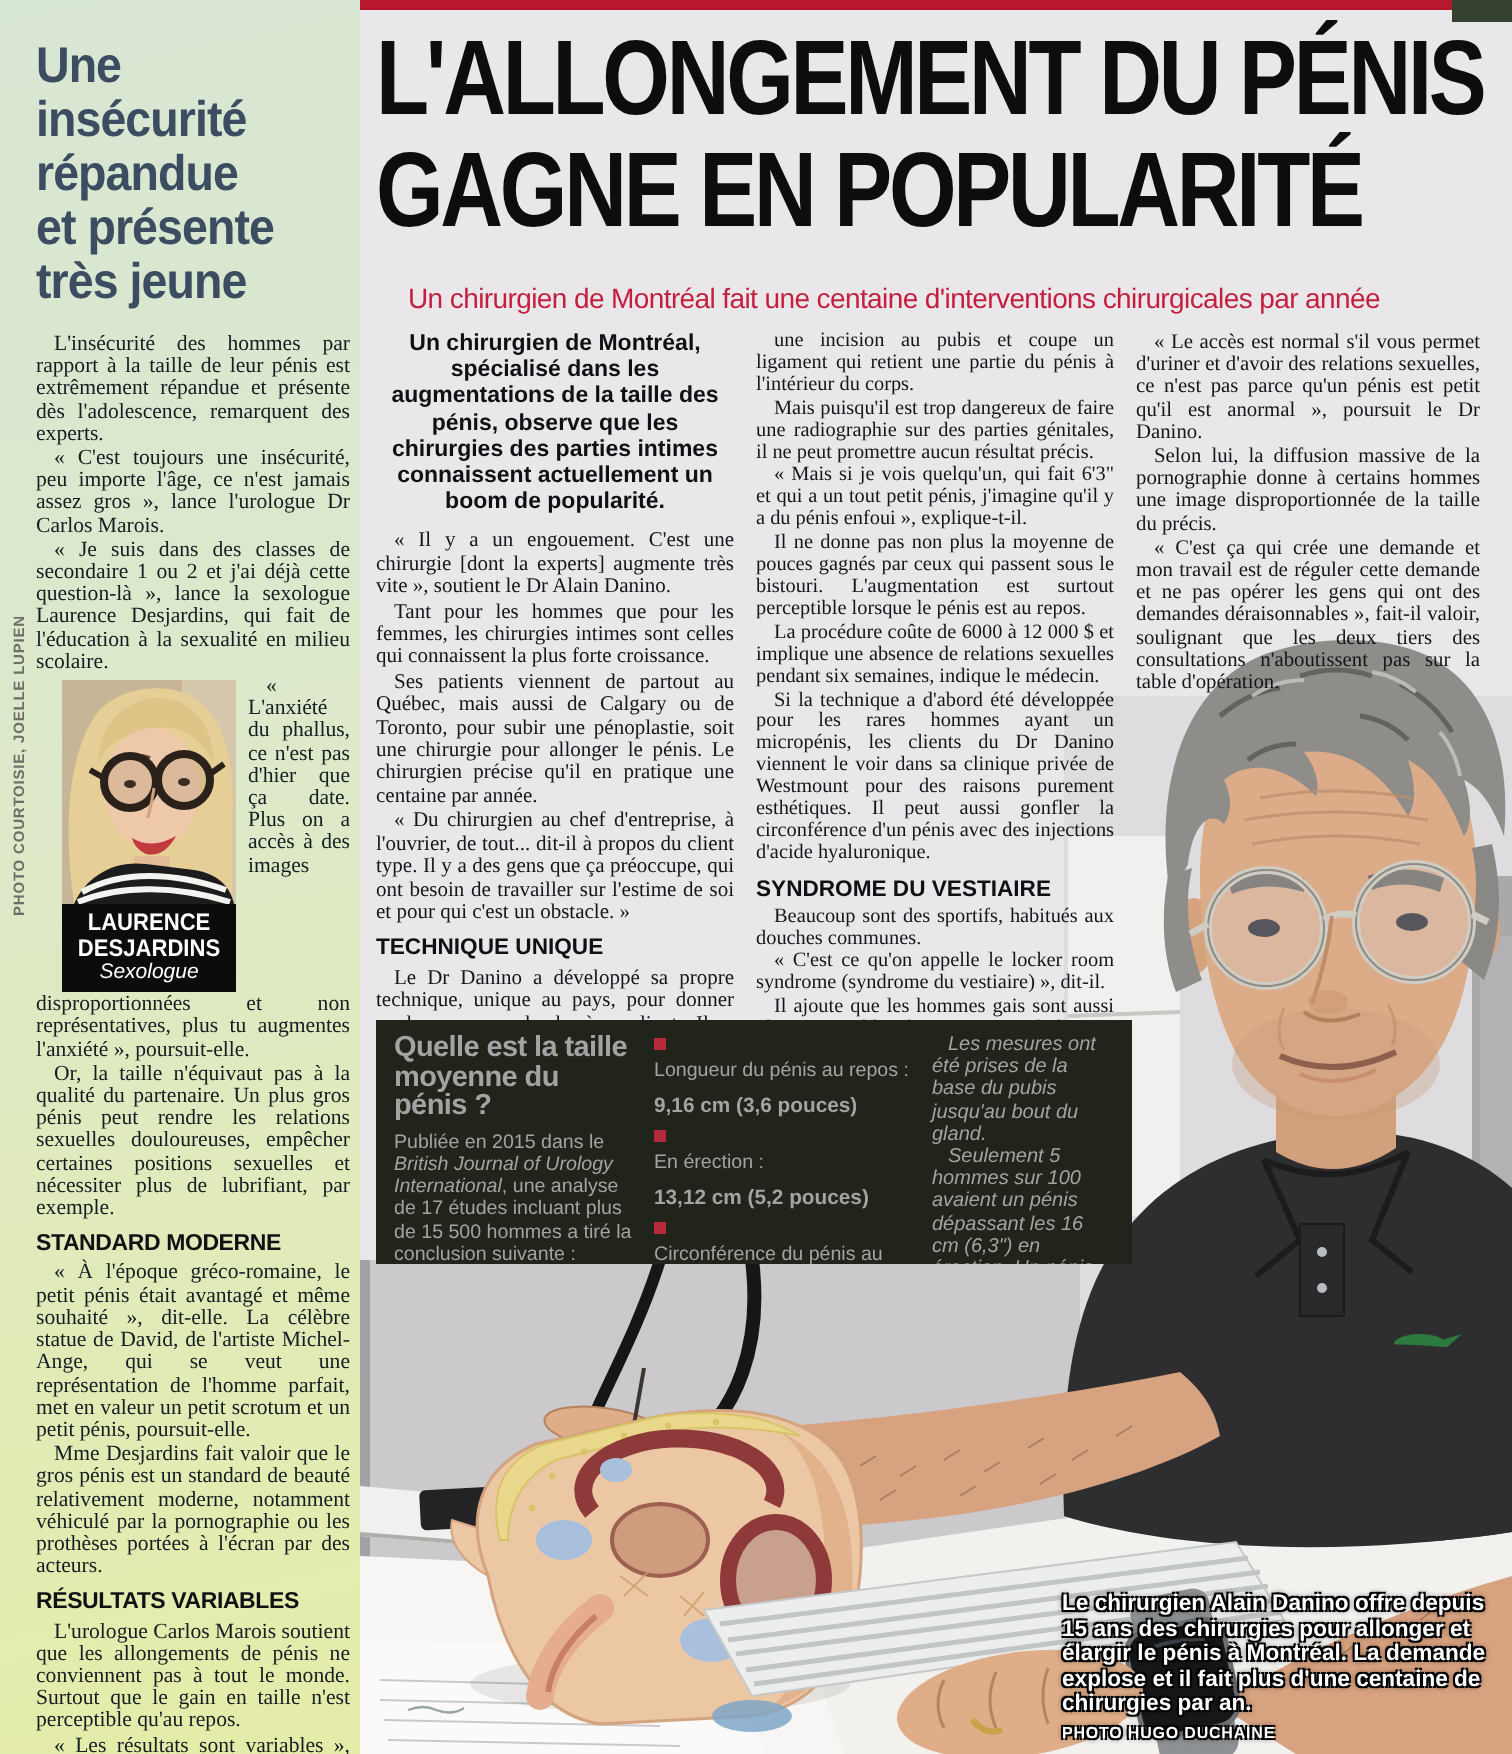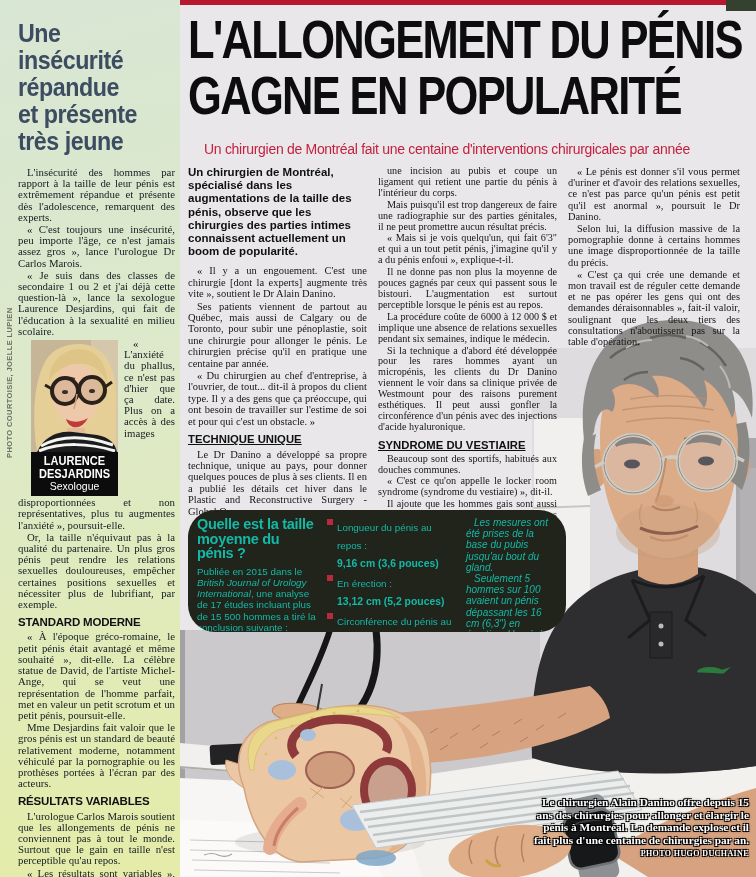--- a/index.html
+++ b/index.html
@@ -16,57 +16,57 @@
   .sb-body p{margin:0 0 1px;text-indent:9px;}
   .sb-head{font-family:"Liberation Sans",sans-serif;font-weight:bold;font-size:11.5px;
            letter-spacing:-.2px;margin:7px 0 3px;text-indent:0;color:#101114;}
   .profile-block{float:left;width:100px;margin:2px 6px 1px 0;position:relative;padding-left:13px;box-sizing:border-box;}
   .v-credit{position:absolute;left:-14px;top:118px;transform:rotate(-90deg);transform-origin:left top;
             font-family:"Liberation Sans",sans-serif;font-size:7.5px;font-weight:bold;color:#6e6e66;
             letter-spacing:.4px;white-space:nowrap;}
   .profile-photo{display:block;width:87px;height:112px;}
   .profile-label{width:87px;background:#0c0c0d;color:#fff;text-align:center;padding:3px 0 4px;}
   .profile-name{font-family:"Liberation Sans",sans-serif;font-weight:bold;font-size:12px;line-height:12.5px;transform:scaleX(.92);}
-  .profile-role{font-family:"Liberation Sans",sans-serif;font-size:10.5px;margin-top:1px;}
+  .profile-role{font-family:"Liberation Sans",sans-serif;font-style:italic;font-size:10.5px;margin-top:1px;}
   
   .main{position:absolute;left:180px;top:0;width:576px;height:877px;overflow:hidden;}
   .topbar{position:absolute;left:0;top:0;width:576px;height:5px;}
   .corner-frag{position:absolute;right:0;top:0;width:30px;height:11px;background:#35412f;}
   .headline{position:absolute;left:8px;top:12px;font-family:"Liberation Sans",sans-serif;
             font-weight:bold;color:#0d0d0f;font-size:53px;line-height:56px;letter-spacing:-2px;white-space:nowrap;}
   .headline .hl-line{display:block;transform:scaleX(.82);transform-origin:left top;}
   .subhead{position:absolute;left:24px;top:141px;width:565px;font-family:"Liberation Sans",sans-serif;
            font-weight:normal;font-size:14px;letter-spacing:-.3px;}
   .cols{position:absolute;left:8px;top:166px;width:560px;display:flex;gap:11px;z-index:3;}
   .col{width:179px;font-size:10.5px;line-height:11.4px;text-align:justify;color:#15161a;}
   .col.c2{font-size:10.2px;line-height:10.9px;}
   .col.c3{width:172px;font-size:10.4px;line-height:11.2px;}
   .col p{margin:0 0 1px;text-indent:9px;}
   .col .lead{font-family:"Liberation Sans",sans-serif;font-weight:bold;font-size:11.5px;
-             line-height:13.2px;text-indent:0;text-align:left;margin-bottom:7px;color:#0f1013;}
+             line-height:13.2px;text-indent:0;text-align:center;margin-bottom:7px;color:#0f1013;}
   .col .sec-head{font-family:"Liberation Sans",sans-serif;font-weight:bold;font-size:11.3px;
-                 text-indent:0;margin:7px 0 3px;color:#0f1013;text-align:left;text-decoration:underline;}
+                 text-indent:0;margin:7px 0 3px;color:#0f1013;text-align:left;}
   
-  .infobox{position:absolute;left:8px;top:510px;width:378px;height:122px;background:#20241b;color:#14b8a6;
+  .infobox{position:absolute;left:8px;top:510px;width:378px;height:122px;background:#20241b;color:#a3a3a3;
            z-index:5;box-sizing:border-box;padding:7px 9px;display:flex;gap:9px;overflow:hidden;
-           font-family:"Liberation Sans",sans-serif;border-radius:27px;}
+           font-family:"Liberation Sans",sans-serif;}
   .ib-c1{width:121px;}
   .ib-title{font-weight:bold;font-size:14.5px;line-height:14.5px;letter-spacing:-.3px;margin-bottom:5px;}
   .ib-intro{font-size:9.8px;line-height:11.3px;}
   .ib-c2{width:130px;}
-  .ib-item{display:flex;margin-bottom:2px;}
+  .ib-item{display:flex;margin-bottom:2px;flex-direction:column;}
   .ib-sq{flex:0 0 6px;width:6px;height:6px;margin:2px 4px 0 0;}
   .ib-lbl{font-size:9.8px;line-height:10.8px;}
   .ib-val{font-weight:bold;font-size:10.4px;line-height:11px;}
   .ib-c3{flex:1;font-style:italic;font-size:10px;line-height:11.2px;}
   .ib-c3 p{margin:0;text-indent:8px;}
   
   .photo-svg{position:absolute;left:0;top:318px;width:576px;height:559px;z-index:1;}
-  .caption{position:absolute;right:7px;top:796px;width:218px;z-index:6;text-align:right;
-           font-family:Liberation Serif, serif;font-weight:bold;color:#fff;font-size:11.3px;line-height:12.6px;
+  .caption{position:absolute;right:7px;top:796px;width:218px;z-index:6;
+           font-family:Liberation Sans, sans-serif;font-weight:bold;color:#fff;font-size:11.3px;line-height:12.6px;
            text-shadow:0 0 3px #000,1px 1px 0 #000,-1px -1px 0 #000,1px -1px 0 #000,-1px 1px 0 #000;}
   .caption .credit{font-size:8px;letter-spacing:.4px;margin-top:2px;}
 </style>
 </head>
 <body>
 
 <div class="page">
 
   <div class="sidebar">
     <div class="sidebar-inner">
@@ -312,40 +312,41 @@
           <line x1="510" y1="500" x2="518" y2="494"></line>
         <line x1="530" y1="492" x2="538" y2="486"></line>
           <line x1="550" y1="486" x2="558" y2="480"></line>
       </g>
     </svg>
 
     <div class="cols">
       <div class="col c1">
         <p class="lead">Un chirurgien de Montréal, spécialisé dans les augmentations de la taille des pénis, observe que les chirurgies des parties intimes connaissent actuellement un boom de popularité.</p>
         <p>« Il y a un engouement. C'est une chirurgie [dont la experts] augmente très vite », soutient le Dr Alain Danino.</p>
+        <p>Tant pour les hommes que pour les femmes, les chirurgies intimes sont celles qui connaissent la plus forte croissance.</p>
         <p>Ses patients viennent de partout au Québec, mais aussi de Calgary ou de Toronto, pour subir une pénoplastie, soit une chirurgie pour allonger le pénis. Le chirurgien précise qu'il en pratique une centaine par année.</p>
         <p>« Du chirurgien au chef d'entreprise, à l'ouvrier, de tout... dit-il à propos du client type. Il y a des gens que ça préoccupe, qui ont besoin de travailler sur l'estime de soi et pour qui c'est un obstacle. »</p>
         <div class="sec-head">TECHNIQUE UNIQUE</div>
         <p>Le Dr Danino a développé sa propre technique, unique au pays, pour donner quelques pouces de plus à ses clients. Il en a publié les détails cet hiver dans le Plastic and Reconstructive Surgery - Global Open.</p>
         <p>Au lieu des injections de graisse ou d'implants, aux résultats souvent mitigés, il fait</p>
       </div>
       <div class="col c2">
         <p>une incision au pubis et coupe un ligament qui retient une partie du pénis à l'intérieur du corps.</p>
         <p>Mais puisqu'il est trop dangereux de faire une radiographie sur des parties génitales, il ne peut promettre aucun résultat précis.</p>
         <p>« Mais si je vois quelqu'un, qui fait 6'3" et qui a un tout petit pénis, j'imagine qu'il y a du pénis enfoui », explique-t-il.</p>
         <p>Il ne donne pas non plus la moyenne de pouces gagnés par ceux qui passent sous le bistouri. L'augmentation est surtout perceptible lorsque le pénis est au repos.</p>
         <p>La procédure coûte de 6000 à 12 000 $ et implique une absence de relations sexuelles pendant six semaines, indique le médecin.</p>
         <p>Si la technique a d'abord été développée pour les rares hommes ayant un micropénis, les clients du Dr Danino viennent le voir dans sa clinique privée de Westmount pour des raisons purement esthétiques. Il peut aussi gonfler la circonférence d'un pénis avec des injections d'acide hyaluronique.</p>
         <div class="sec-head">SYNDROME DU VESTIAIRE</div>
         <p>Beaucoup sont des sportifs, habitués aux douches communes.</p>
         <p>« C'est ce qu'on appelle le locker room syndrome (syndrome du vestiaire) », dit-il.</p>
         <p>Il ajoute que les hommes gais sont aussi plus susceptibles de se comparer à d'autres hommes.</p>
       </div>
       <div class="col c3">
-        <p>« Le pénis est donner s'il vous permet d'uriner et d'avoir des relations sexuelles, ce n'est pas parce qu'un pénis est petit qu'il est anormal », poursuit le Dr Danino.</p>
+        <p>« Le accès est normal s'il vous permet d'uriner et d'avoir des relations sexuelles, ce n'est pas parce qu'un pénis est petit qu'il est anormal », poursuit le Dr Danino.</p>
         <p>Selon lui, la diffusion massive de la pornographie donne à certains hommes une image disproportionnée de la taille du précis.</p>
         <p>« C'est ça qui crée une demande et mon travail est de réguler cette demande et ne pas opérer les gens qui ont des demandes déraisonnables », fait-il valoir, soulignant que les deux tiers des consultations n'aboutissent pas sur la table d'opération.</p>
       </div>
     </div>
 
     <div class="infobox">
       <div class="ib-c1">
         <div class="ib-title">Quelle est la taille moyenne du pénis ?</div>
         <div class="ib-intro"><span>Publiée en 2015 dans le </span><i>British Journal of Urology International</i><span>, une analyse de 17 études incluant plus de 15 500 hommes a tiré la conclusion suivante :</span></div>
       </div>

